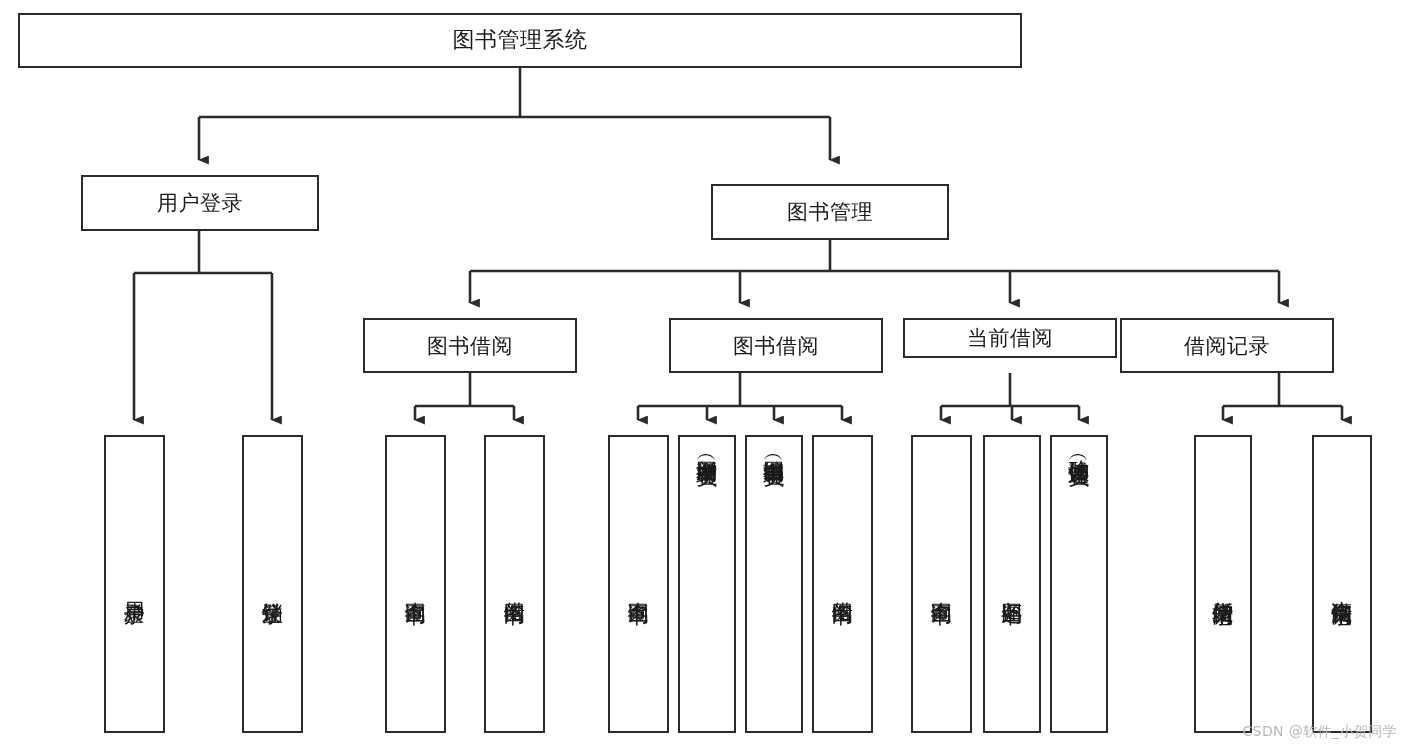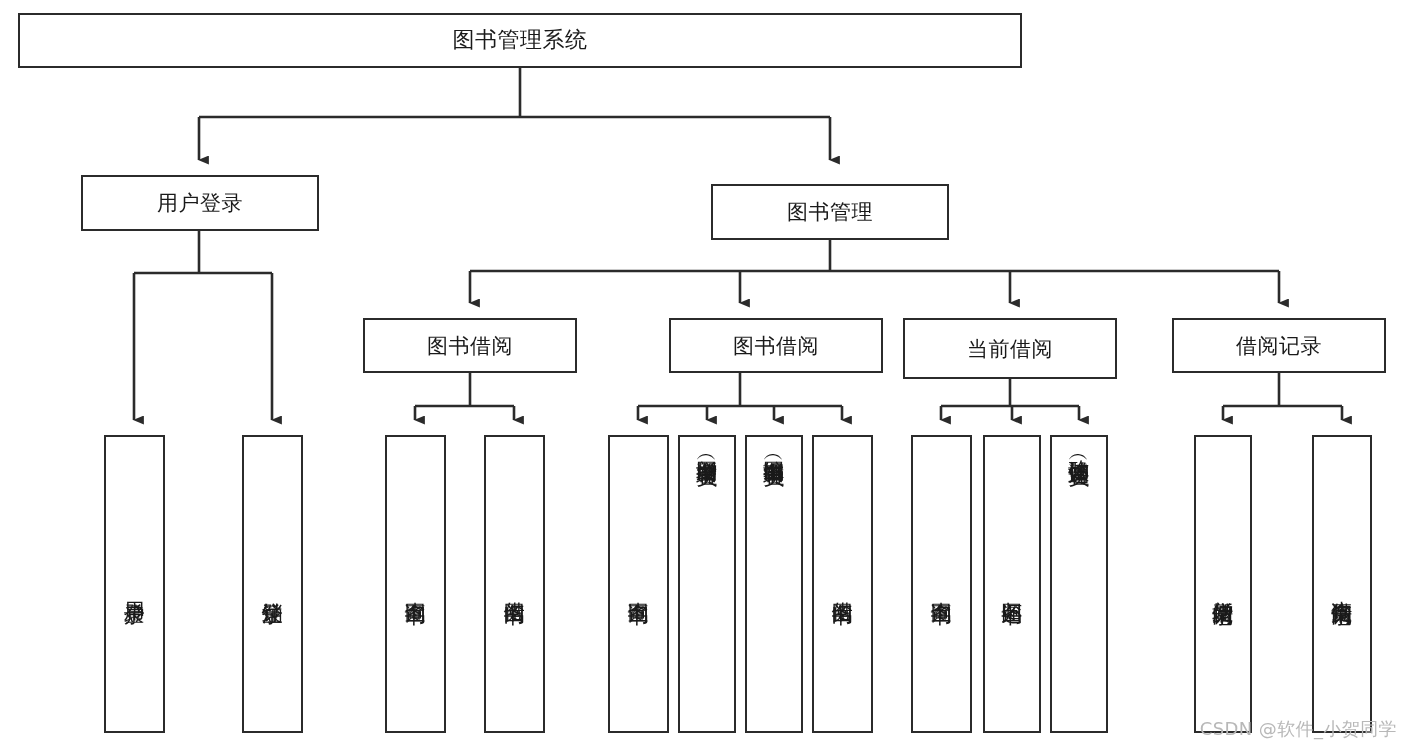--- a/index.html
+++ b/index.html
@@ -54,21 +54,21 @@
     font-size: 21px;
     line-height: 1.32;
     letter-spacing: 1px;
     white-space: nowrap;
     display: block;
   }
   .watermark {
     position: absolute;
     right: 8px;
     bottom: 6px;
-    font-size: 18px;
+    font-size: 14px;
     color: #b8b8b8;
     letter-spacing: 0.4px;
     white-space: nowrap;
     z-index: 3;
     font-family: "DejaVu Sans", "Liberation Sans", sans-serif;
   }
 </style>
 </head>
 <body>
 
@@ -134,24 +134,24 @@
   <div class="node horizontal" style="left:711px; top:184px; width:238px; height:56px;">
     <span>图书管理</span>
   </div>
 
   <div class="node horizontal" style="left:363px; top:318px; width:214px; height:55px;">
     <span>图书借阅</span>
   </div>
   <div class="node horizontal" style="left:669px; top:318px; width:214px; height:55px;">
     <span>图书借阅</span>
   </div>
-  <div class="node horizontal" style="left:903px; top:318px; width:214px; height:61px;text-align:right;">
+  <div class="node horizontal" style="left:903px; top:318px; width:214px; height:40px;text-align:right;">
     <span>当前借阅</span>
   </div>
-  <div class="node horizontal" style="left:1172px; top:318px; width:214px; height:55px;">
+  <div class="node horizontal" style="left:1120px; top:318px; width:214px; height:55px;">
     <span>借阅记录</span>
   </div>
 
   <div class="node vertical" style="left:104px; top:435px; width:61px; height:298px; align-items:center;">
     <span class="vtext">用户登录</span>
   </div>
   <div class="node vertical" style="left:242px; top:435px; width:61px; height:298px; align-items:center;">
     <span class="vtext">注销登录</span>
   </div>
 

